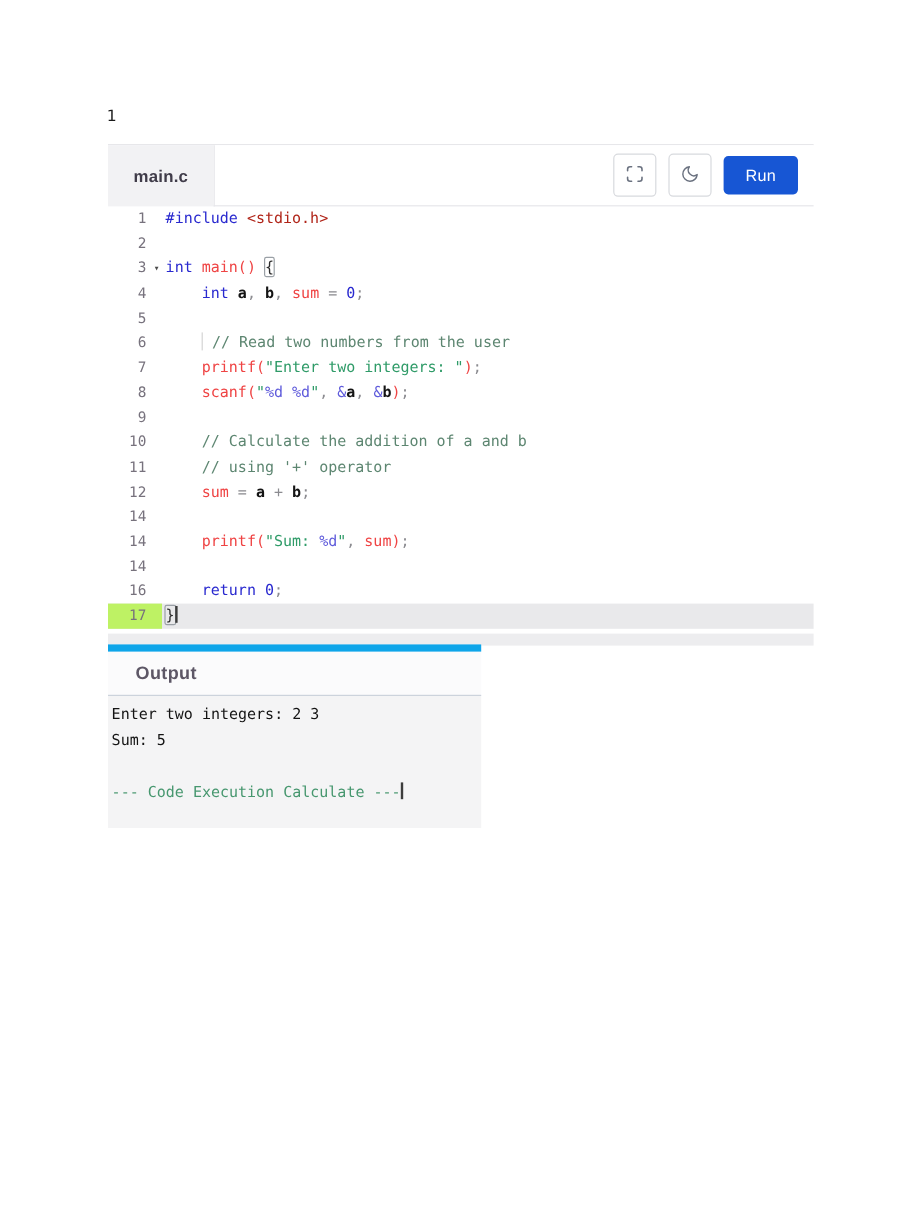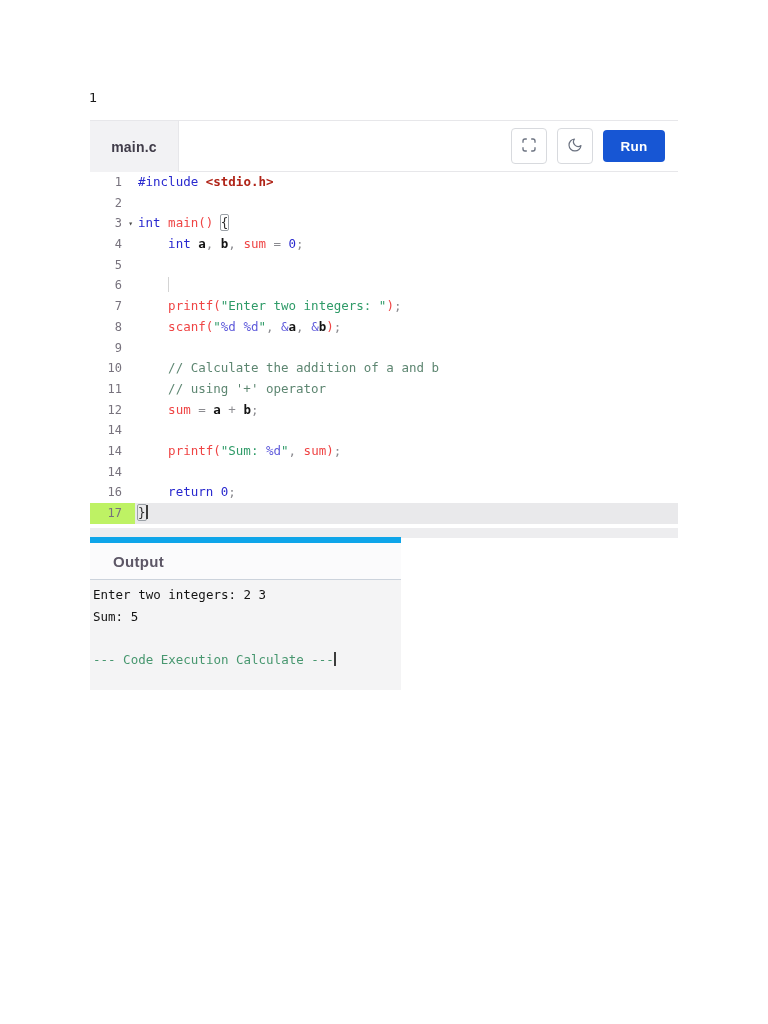--- a/index.html
+++ b/index.html
@@ -25,37 +25,37 @@
     display:flex; align-items:center; justify-content:flex-end; gap:10px; padding-right:13px;
   }
   .icon-btn {
     height:36px; min-width:36px; background:#fff; border:1px solid #d8dade; border-radius:4px;
     display:flex; align-items:center; justify-content:center; color:#6b7280; cursor:pointer;
   }
   .icon-btn svg { stroke:#6b7280; }
   .share-btn { padding:0 14px; gap:9px; font-size:13.5px; color:#5f6368; font-weight:500; }
   .run-btn {
     height:32px; width:62px; background:#1756d4; border:none; border-radius:4px;
-    color:#fff; font-weight:700; font-size:13.5px; cursor:pointer;
+    color:#fff; font-weight:400; font-size:13.5px; cursor:pointer;
     font-family:"Liberation Sans", sans-serif; letter-spacing:.2px;
   }
 
   
   .editor { background:#fff; font-family:"DejaVu Sans Mono", monospace; font-size:12.5px; }
   .row { display:flex; height:20.7px; line-height:20.7px; white-space:pre; }
   .row.active { background:#e9e9eb; }
   .row.active .gutter { background:#bef264; }
   .gutter {
     flex:0 0 45px; width:45px; text-align:right; padding-right:13px;
     color:#77727d; font-size:12px; position:relative; user-select:none;
   }
   .fold { position:absolute; right:2px; top:1px; font-size:8px; color:#4b4b4b; }
   .code { flex:1; padding-left:3px; color:#2d2d2d; }
   .t-kw  { color:#2929cf; }
-  .t-inc { color:#b02418;font-weight:bold; }
+  .t-inc { color:#b02418; }
   .t-str { color:#2f9b68; }
   .t-fmt { color:#5f5bdb; }
   .t-com { color:#5d8671; }
   .t-num { color:#2929cf; }
   .t-op  { color:#8b8b90; }
   .t-pl  { color:#ef4444; }
   .t-var { color:#141414; font-weight:bold; }
   .t-brkt { border:1px solid #9aa0a6; border-radius:2px; margin:0 -1px; }
   .t-guide { border-right:1px solid #d4d4d4; }
   .caret { display:inline-block; width:2px; height:14px; background:#3c3c3c; vertical-align:-2px; }
@@ -108,21 +108,21 @@
       </div>
     </div>
 
     <div class="editor">
       <div id="code-lines">
           <div class="row"><div class="gutter">1</div><div class="code"><span class="t-kw">#include</span><span class="t-pl"> </span><span class="t-inc">&lt;stdio.h&gt;</span></div></div>
           <div class="row"><div class="gutter">2</div><div class="code"></div></div>
           <div class="row"><div class="gutter">3<span class="fold">▾</span></div><div class="code"><span class="t-kw">int</span><span class="t-pl"> main() </span><span class="t-brkt">{</span></div></div>
           <div class="row"><div class="gutter">4</div><div class="code"><span class="t-pl">    </span><span class="t-kw">int</span><span class="t-pl"> </span><span class="t-var">a</span><span class="t-op">,</span><span class="t-pl"> </span><span class="t-var">b</span><span class="t-op">,</span><span class="t-pl"> sum </span><span class="t-op">=</span><span class="t-pl"> </span><span class="t-num">0</span><span class="t-op">;</span></div></div>
           <div class="row"><div class="gutter">5</div><div class="code"></div></div>
-          <div class="row"><div class="gutter">6</div><div class="code"><span class="t-guide">    </span></div></div>
+          <div class="row"><div class="gutter">6</div><div class="code"><span class="t-guide">    </span><span class="t-com"> // Read two numbers from the user</span></div></div>
           <div class="row"><div class="gutter">7</div><div class="code"><span class="t-pl">    printf(</span><span class="t-str">"Enter two integers: "</span><span class="t-pl">)</span><span class="t-op">;</span></div></div>
           <div class="row"><div class="gutter">8</div><div class="code"><span class="t-pl">    scanf(</span><span class="t-str">"</span><span class="t-fmt">%d</span><span class="t-str"> </span><span class="t-fmt">%d</span><span class="t-str">"</span><span class="t-op">,</span><span class="t-pl"> </span><span class="t-fmt">&amp;</span><span class="t-var">a</span><span class="t-op">,</span><span class="t-pl"> </span><span class="t-fmt">&amp;</span><span class="t-var">b</span><span class="t-pl">)</span><span class="t-op">;</span></div></div>
           <div class="row"><div class="gutter">9</div><div class="code"></div></div>
           <div class="row"><div class="gutter">10</div><div class="code"><span class="t-pl">    </span><span class="t-com">// Calculate the addition of a and b</span></div></div>
           <div class="row"><div class="gutter">11</div><div class="code"><span class="t-pl">    </span><span class="t-com">// using '+' operator</span></div></div>
           <div class="row"><div class="gutter">12</div><div class="code"><span class="t-pl">    sum </span><span class="t-op">=</span><span class="t-pl"> </span><span class="t-var">a</span><span class="t-pl"> </span><span class="t-op">+</span><span class="t-pl"> </span><span class="t-var">b</span><span class="t-op">;</span></div></div>
           <div class="row"><div class="gutter">14</div><div class="code"></div></div>
           <div class="row"><div class="gutter">14</div><div class="code"><span class="t-pl">    printf(</span><span class="t-str">"Sum: </span><span class="t-fmt">%d</span><span class="t-str">"</span><span class="t-op">,</span><span class="t-pl"> sum)</span><span class="t-op">;</span></div></div>
           <div class="row"><div class="gutter">14</div><div class="code"></div></div>
           <div class="row"><div class="gutter">16</div><div class="code"><span class="t-pl">    </span><span class="t-kw">return</span><span class="t-pl"> </span><span class="t-num">0</span><span class="t-op">;</span></div></div>

